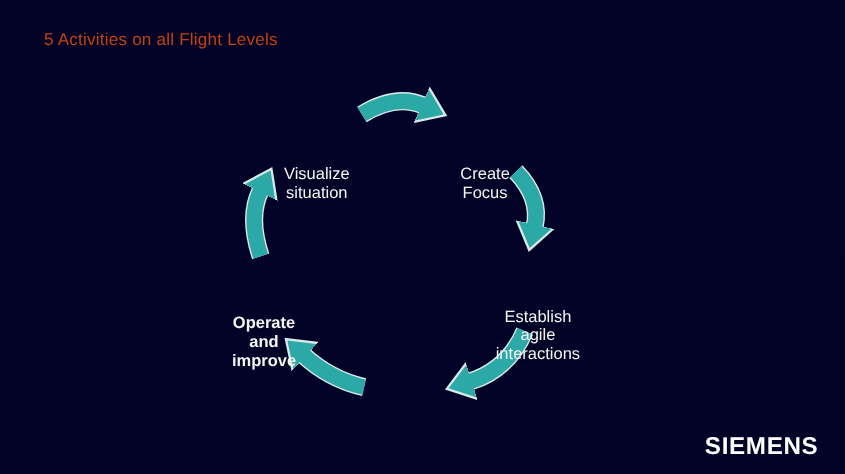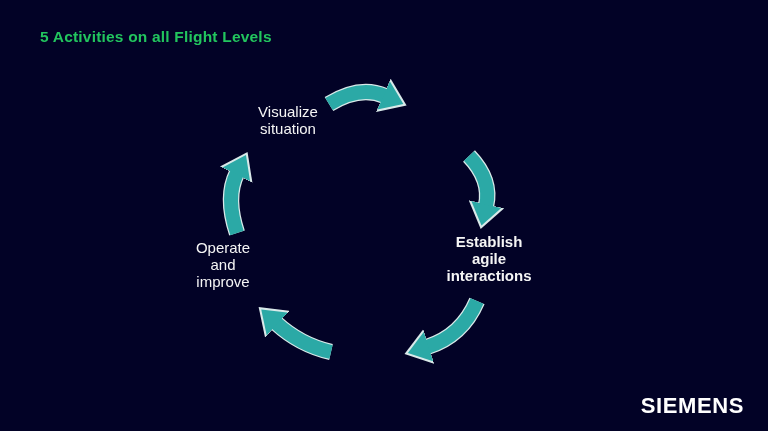--- a/index.html
+++ b/index.html
@@ -14,44 +14,45 @@
     position:relative;
     background:var(--bg);
     font-family:"Liberation Sans","DejaVu Sans",sans-serif;
     color:var(--text);
   }
   .slide{position:absolute;inset:0;}
   .slide-title{
     position:absolute;
     left:40px;top:28px;
     font-size:15.5px;
-    font-weight:bold;
-    color:#22c55e;
+    font-weight:normal;
+    color:#c2410c;
     letter-spacing:0.2px;
     white-space:nowrap;
   }
   .diagram-svg{position:absolute;inset:0;width:768px;height:431px;}
   .arrow-body-outline{fill:none;stroke:var(--arrow-outline);stroke-width:16.5;stroke-linecap:butt;}
   .arrow-body{fill:none;stroke:var(--arrow);stroke-width:14;stroke-linecap:butt;}
   .head-light{fill:var(--arrow-outline);}
   .head-teal{fill:var(--arrow);}
   .step-label{
     position:absolute;
     transform:translate(-50%,-50%);
     text-align:center;
     font-size:15px;
     line-height:17px;
     color:var(--text);
     white-space:nowrap;
+    margin-top:47px;
   }
   .step-visualize{left:288px;top:120px;}
   .step-create{left:441px;top:120px;}
-  .step-establish{left:489px;top:258px;font-weight:bold;}
+  .step-establish{left:489px;top:258px;}
   .step-measure{left:370px;top:353px;}
-  .step-operate{left:223px;top:264px;}
+  .step-operate{left:240px;top:264px;font-weight:bold;}
   .brand-logo{
     position:absolute;
     right:24px;bottom:12px;
     font-size:22px;
     font-weight:bold;
     letter-spacing:0.6px;
     color:#ffffff;
   }
 </style>
 </head>
@@ -95,20 +96,24 @@
       <path class="arrow-body-outline" d="M 237,233 Q 225,197 237,173" marker-end="url(#head-light)"></path>
       <path class="arrow-body" d="M 237,233 Q 225,197 237,173" marker-end="url(#head-teal)"></path>
     </g>
   </svg>
 
   <div class="step-label step-visualize">
     <div>Visualize</div>
     <div>situation</div>
   </div>
 
+  <div class="step-label step-create">
+    <div>Create</div>
+    <div>Focus</div>
+  </div>
 
   <div class="step-label step-establish">
     <div>Establish</div>
     <div>agile</div>
     <div>interactions</div>
   </div>
 
 
   <div class="step-label step-operate">
     <div>Operate</div>

